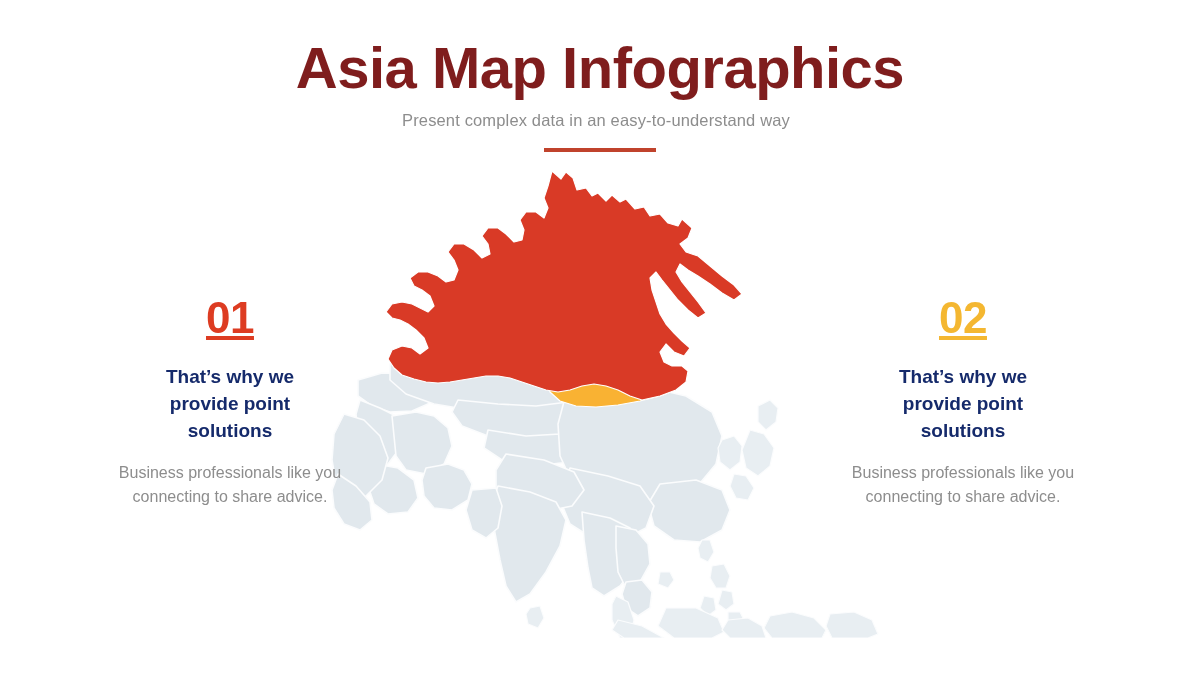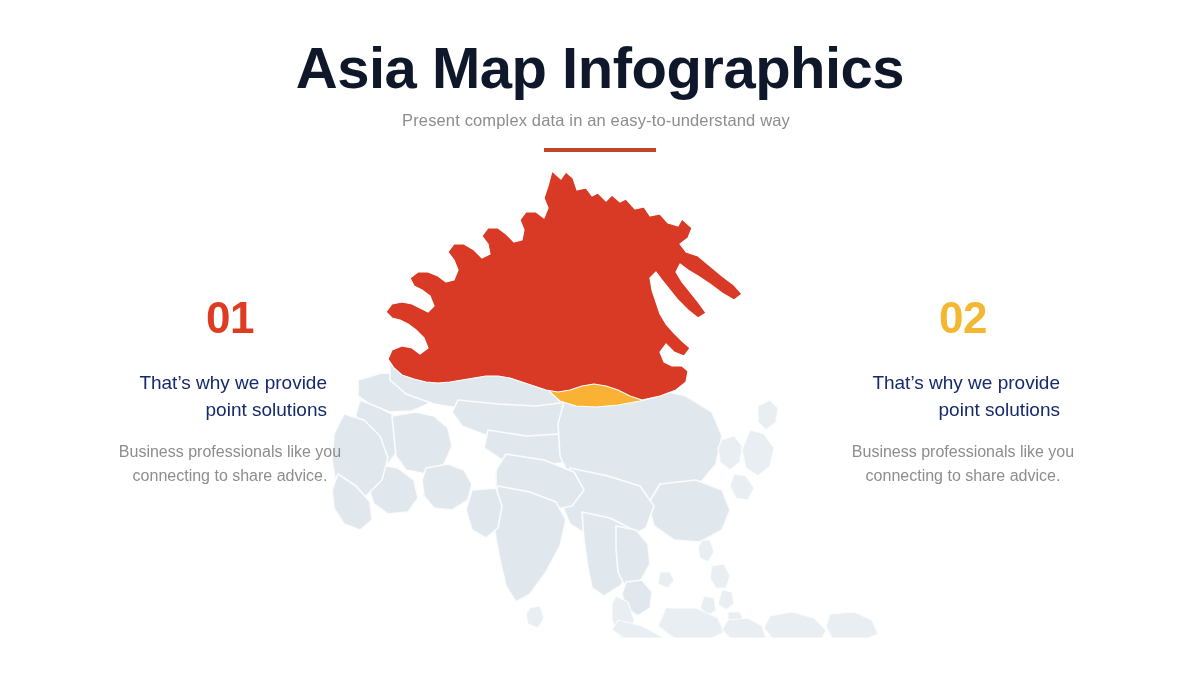--- a/index.html
+++ b/index.html
@@ -25,21 +25,21 @@
     left: 0;
     top: 38px;
     width: 1200px;
     text-align: center;
   }
   .title {
     font-size: 58px;
     font-weight: 700;
     letter-spacing: -0.5px;
     line-height: 1.05;
-    color: #0f172a;
+    color: #7f1d1d;
     margin: 0;
     text-align: center;
   }
   .subtitle {
     margin: 12px 8px 0 0;
     font-size: 16.5px;
     font-weight: 400;
     color: #8d8d8d;
     letter-spacing: 0.15px;
   }
@@ -99,30 +99,30 @@
     text-align: center;
   }
   .block-left  { left: 105px; top: 296px; }
   .block-right { left: 838px; top: 296px; }
 
   .step-number {
     font-size: 44px;
     font-weight: 700;
     line-height: 1;
     letter-spacing: -0.5px;
-    margin: 0 0 30px 0;
+    margin: 0 0 24px 0;
+    text-decoration: underline;
   }
   .block-heading {
     font-size: 19px;
-    font-weight: 400;
+    font-weight: 700;
     line-height: 1.42;
     color: #152a6b;
     margin: 0 0 16px 0;
     padding: 0 28px;
-    text-align: right;
   }
   .block-body {
     font-size: 16px;
     font-weight: 400;
     line-height: 1.5;
     color: #8d8d8d;
     margin: 1px;
     padding: 0 12px;
   }
 </style>

